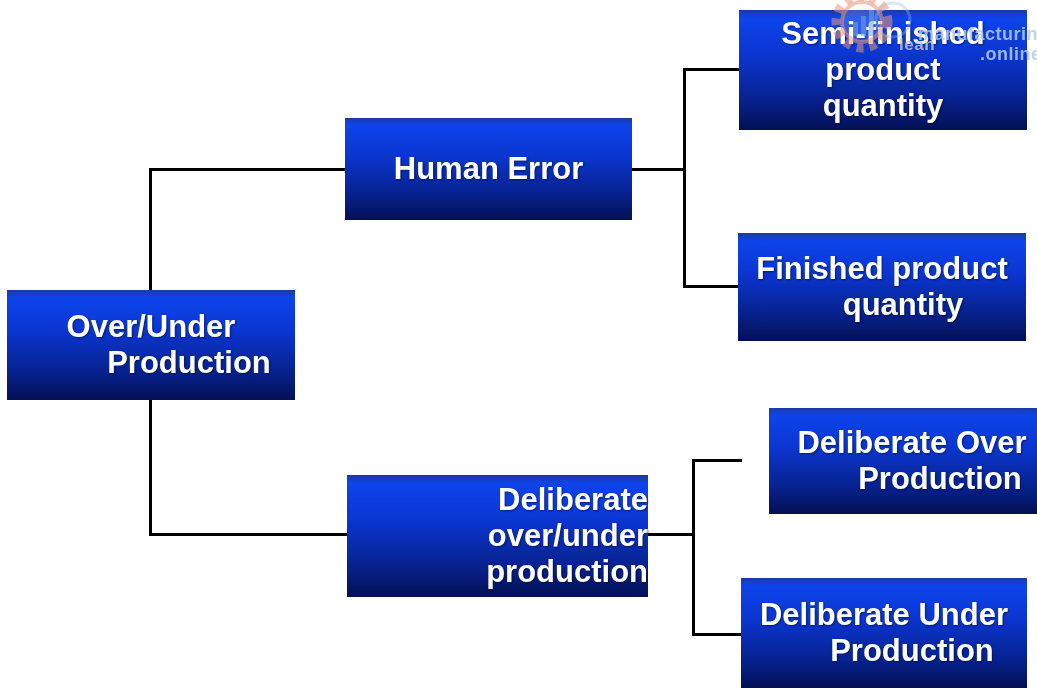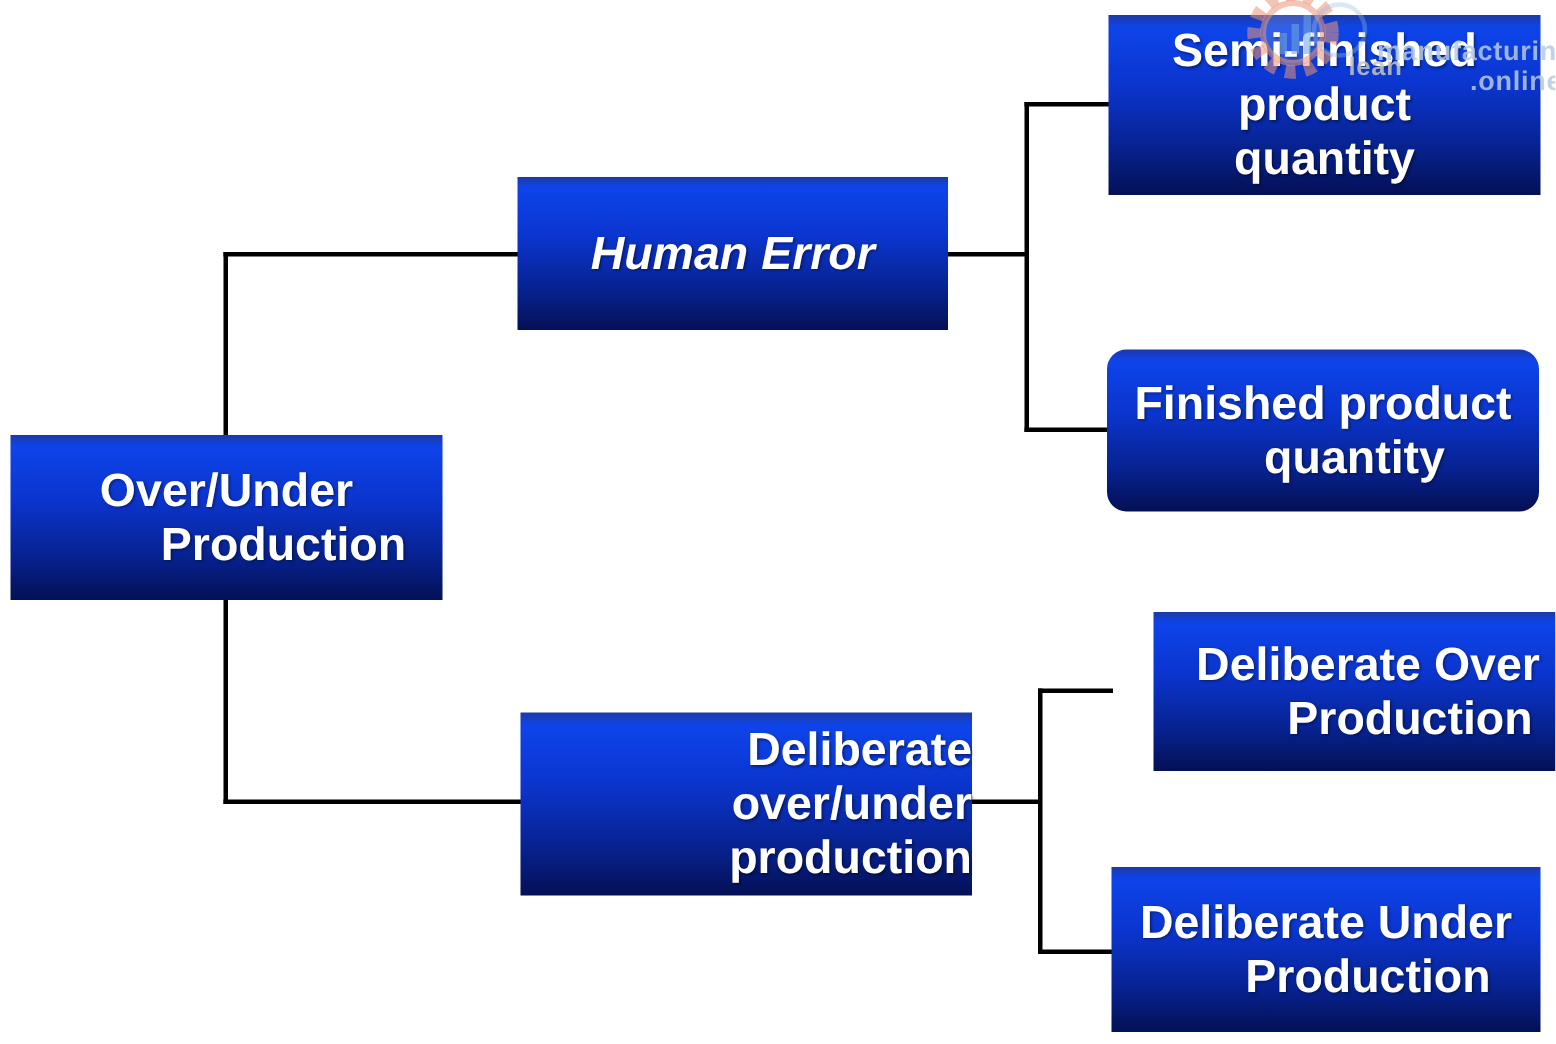--- a/index.html
+++ b/index.html
@@ -40,23 +40,23 @@
     font-size:31px;font-weight:bold;
     text-shadow:1px 1px 2px rgba(0,0,0,0.45);
     z-index:2;
   }
   .node .ln{line-height:36px;text-align:center;white-space:nowrap;}
   .ln.ind-a{} 
   .ln.ind-b{padding-left:42px;}  
   .ln.ind-c{padding-left:76px;}  
   .ln.ind-d{padding-left:56px;}  
   #node-root    {left:7px;  top:290px;width:288px;height:110px;}
-  #node-human   {left:345px;top:118px;width:287px;height:102px;font-style:italic;}
+  #node-human   {left:345px;top:118px;width:287px;height:102px;}
   #node-semi    {left:739px;top:10px; width:288px;height:120px;}
-  #node-finished{left:738px;top:233px;width:288px;height:108px;border-radius:13px;}
+  #node-finished{left:738px;top:233px;width:288px;height:108px;}
   #node-delib   {left:347px;top:475px;width:301px;height:122px;align-items:flex-end;}
   #node-dover   {left:741px;top:408px;width:286px;height:106px;margin-left:28px;}
   #node-dunder  {left:741px;top:578px;width:286px;height:110px;}
   
   #watermark{
     position:absolute;left:830px;top:0;width:207px;height:78px;
     z-index:5;pointer-events:none;
   }
   #watermark .wm-gear{position:absolute;left:0;top:-14px;}
   .wm-t{position:absolute;font-weight:bold;letter-spacing:0.5px;}

